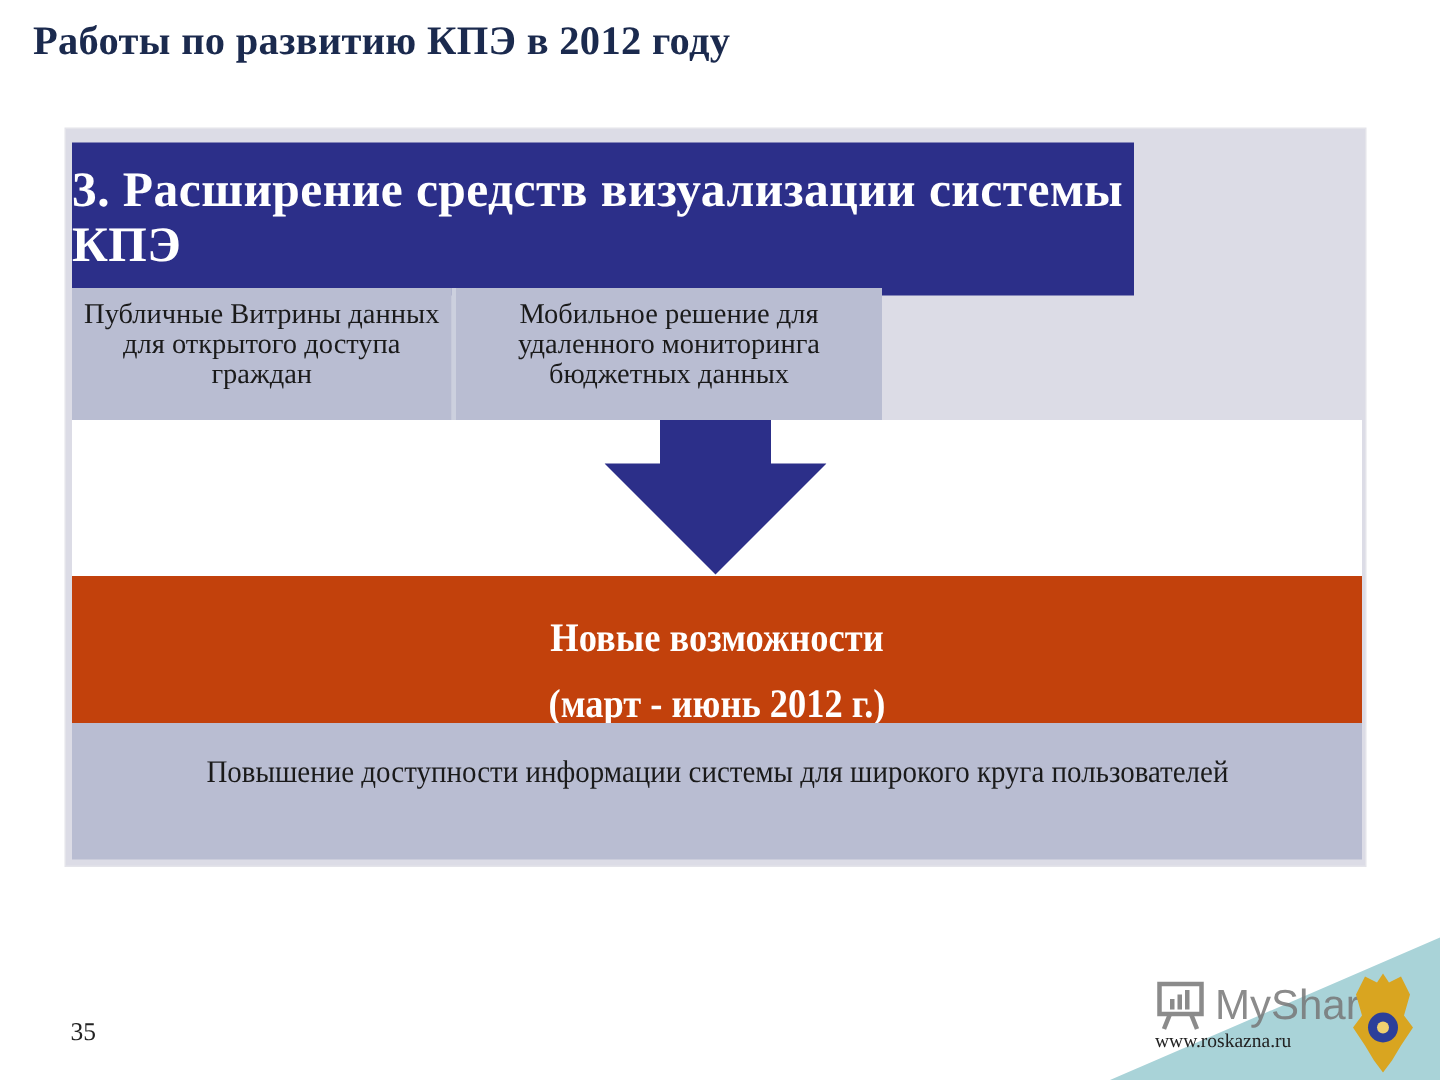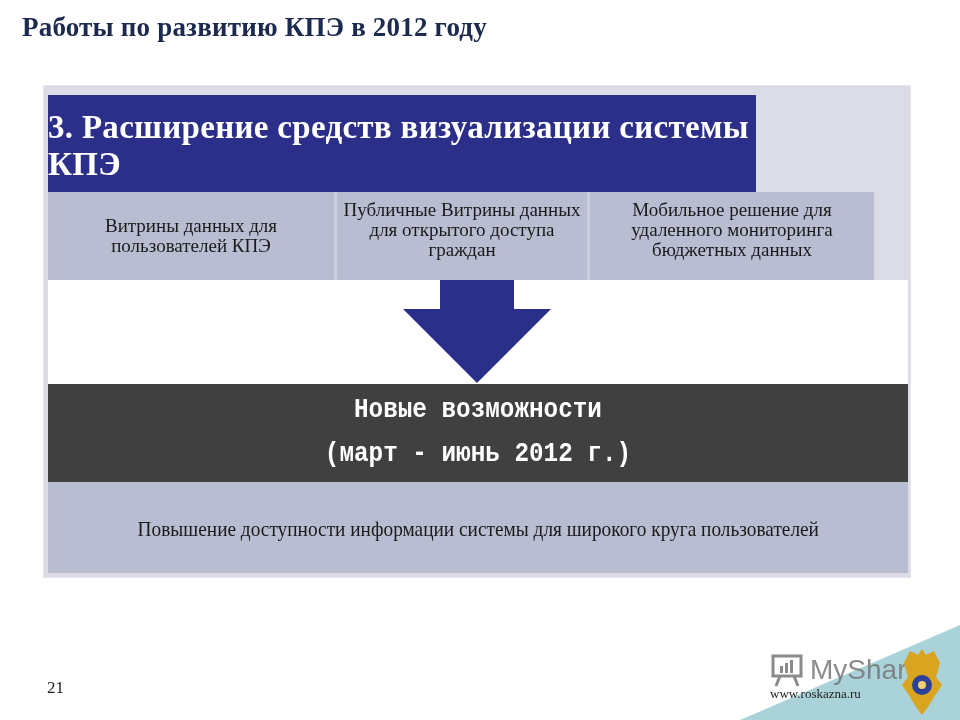--- a/index.html
+++ b/index.html
@@ -8,56 +8,55 @@
     .table { position:absolute; left:44px; top:86px; width:866px; height:491px; background:#dcdce6; box-shadow:0 0 0 1px #e4e4ea; }
     .hdr { position:absolute; left:4px; top:9px; width:708px; height:102px; background:#2c2f89; color:#fff; font-weight:bold; font-size:33px; display:flex; align-items:center; justify-content:center; letter-spacing:0.3px; }
     .cells { position:absolute; left:4px; top:106px; width:860px; height:88px; display:flex; }
     .cell { background:#b9bdd2; color:#1a1a1a; font-size:19px; line-height:20px; text-align:center; display:flex; align-items:flex-start; justify-content:center; padding-top:8px; box-sizing:border-box; }
     .cell + .cell { border-left:3px solid #ccd0de; }
     .c1 { width:286px; padding-top:24px; }
     .c2 { width:253px; }
     .c3 { width:287px; }
     .white { position:absolute; left:4px; top:194px; width:860px; height:104px; background:#ffffff; }
     .arrow { position:absolute; left:359px; top:194px; width:148px; height:104px; }
-    .band { position:absolute; left:4px; top:298px; width:860px; height:98px; background:#404040; color:#fff; font-weight:bold; font-size:27px; text-align:center; line-height:44px; padding-top:4px; box-sizing:border-box;font-family:Liberation Mono, monospace; }
+    .band { position:absolute; left:4px; top:298px; width:860px; height:98px; background:#c2410c; color:#fff; font-weight:bold; font-size:27px; text-align:center; line-height:44px; padding-top:19px; box-sizing:border-box; }
     .band span { display:block; transform:scaleX(0.9); }
-    .bottom { position:absolute; left:4px; top:396px; width:860px; height:91px; background:#b9bdd2; color:#1a1a1a; font-size:21px; line-height:24px; text-align:center; padding-top:35px; box-sizing:border-box; }
+    .bottom { position:absolute; left:4px; top:396px; width:860px; height:91px; background:#b9bdd2; color:#1a1a1a; font-size:21px; line-height:24px; text-align:center; padding-top:20px; box-sizing:border-box; }
     .bottom span { display:inline-block; transform:scaleX(0.92); }
     .pagenum { position:absolute; left:47px; top:678px; font-size:17px; color:#222; }
     .corner { position:absolute; left:700px; top:600px; width:260px; height:120px; }
     .site { position:absolute; left:770px; top:686px; font-size:13px; color:#222; }
     .watermark { position:absolute; left:770px; top:652px; display:flex; align-items:center; gap:6px; color:#777; font-family:"Liberation Sans", sans-serif; font-size:28px; opacity:0.85; }
     .emblem { position:absolute; left:900px; top:645px; width:44px; height:72px; }
   </style>
 </head>
 <body>
 
 <div class="title">Работы по развитию КПЭ в 2012 году</div>
 
 <div class="table">
   <div class="hdr">3. Расширение средств визуализации системы КПЭ</div>
   <div class="cells">
-    <div class="cell c1">Витрины данных для пользователей КПЭ</div>
     <div class="cell c2">Публичные Витрины данных для открытого доступа граждан</div>
     <div class="cell c3">Мобильное решение для удаленного мониторинга бюджетных данных</div>
   </div>
   <div class="white"></div>
   <svg class="arrow" viewBox="0 0 148 104">
     <polygon points="37,0 111,0 111,29 148,29 74,103 0,29 37,29" fill="#2c2f89"></polygon>
   </svg>
   <div class="band">
     <span>Новые возможности</span>
     <span>(март - июнь 2012 г.)</span>
   </div>
   <div class="bottom">
     <span>Повышение доступности информации системы для широкого круга пользователей</span>
   </div>
 </div>
 
-<div class="pagenum">21</div>
+<div class="pagenum">35</div>
 
 <svg class="corner" viewBox="0 0 260 120">
   <polygon points="260,25 260,120 40,120" fill="#a9d3d8"></polygon>
 </svg>
 
 <div class="watermark">
   <svg width="34" height="36" viewBox="0 0 34 36">
     <rect x="3" y="4" width="28" height="20" fill="none" stroke="#777" stroke-width="3"></rect>
     <rect x="10" y="14" width="3" height="7" fill="#777"></rect>
     <rect x="15" y="11" width="3" height="10" fill="#777"></rect>

